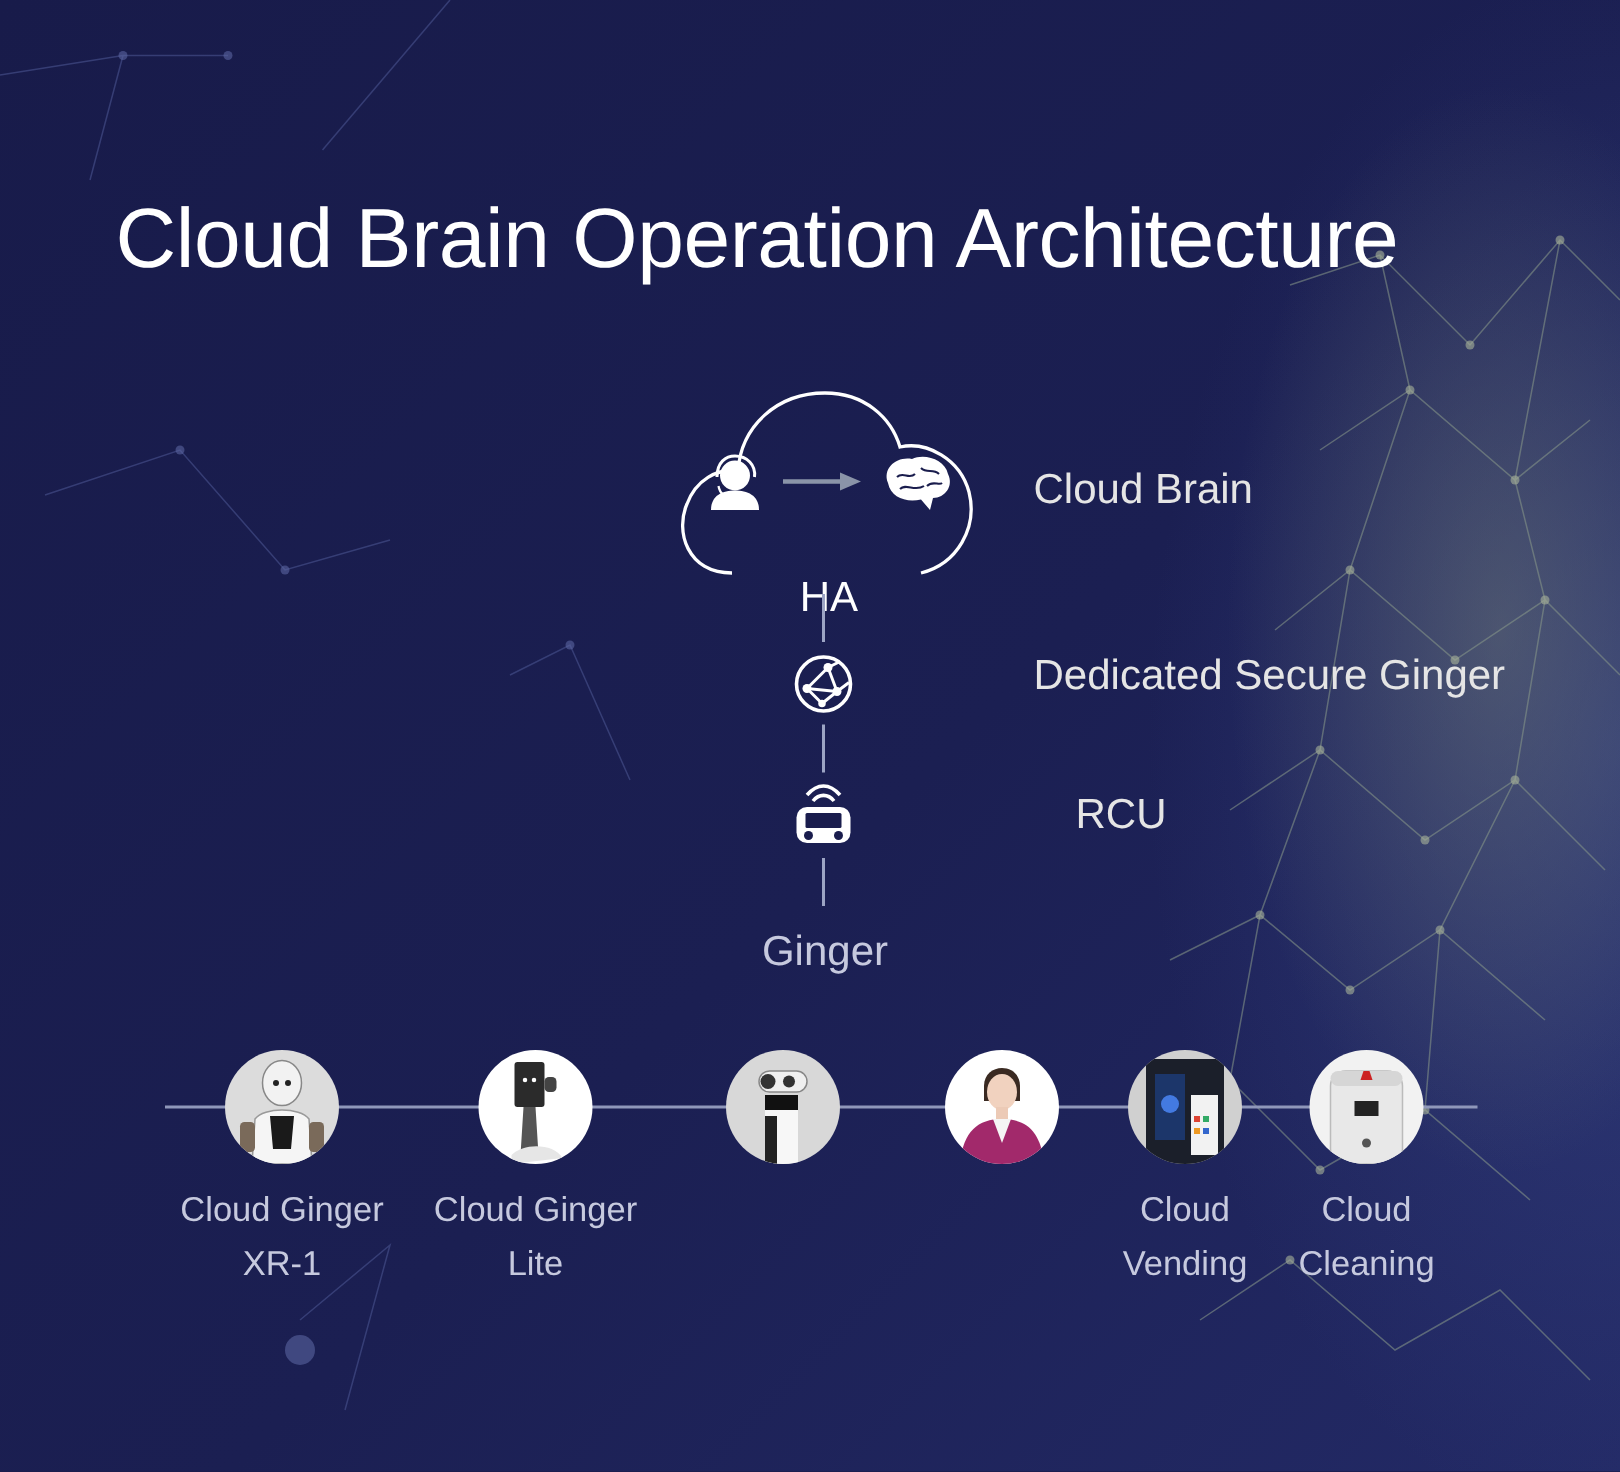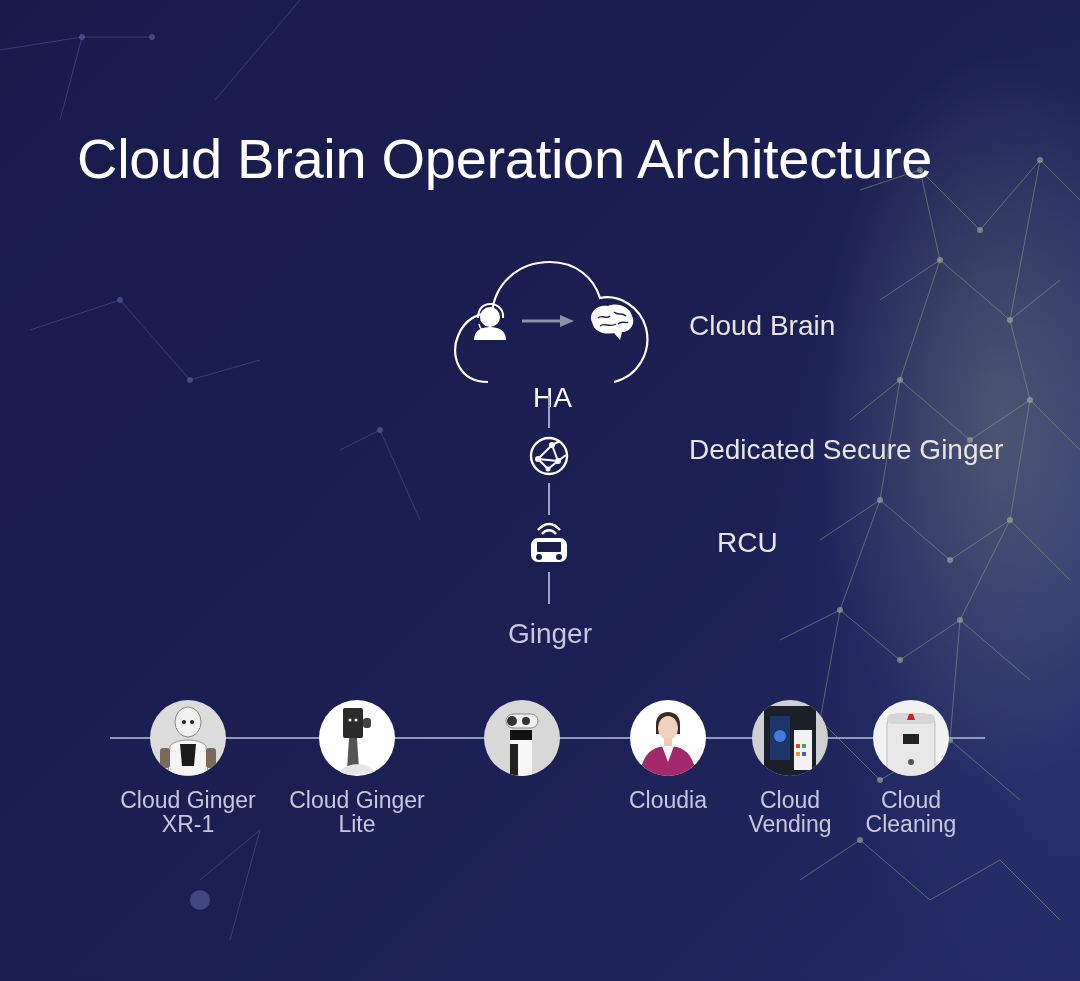--- a/index.html
+++ b/index.html
@@ -15,21 +15,21 @@
   .title{position:absolute;left:77px;top:126px;font-size:56px;color:#ffffff;white-space:nowrap;letter-spacing:-0.3px;}
   .cloud{position:absolute;left:448px;top:254px;width:206px;height:132px;}
   .ha{position:absolute;left:528px;top:350px;width:44px;text-align:right;color:#ffffff;font-size:28px;margin-top:32px;}
   .vline{position:absolute;left:548px;width:2px;background:#9ca4c4;}
   .icon{position:absolute;}
   .label{position:absolute;color:#e5e5e5;font-size:28px;white-space:nowrap;}
   .robot-label{position:absolute;left:500px;top:618px;width:100px;text-align:center;color:#c6c9de;font-size:28px;}
   .hline{position:absolute;left:110px;top:737px;width:875px;height:2px;background:#8f97ba;}
   .prod{position:absolute;top:700px;width:170px;text-align:center;}
   .prod .pic{width:76px;height:76px;border-radius:50%;margin:0 auto;background:#e4e4e4;overflow:hidden;position:relative;}
-  .prod .name{margin-top:12px;color:#c6c9de;font-size:23px;line-height:24px;white-space:pre-line;}
+  .prod .name{margin-top:12px;color:#c6c9de;font-size:23px;line-height:36px;white-space:pre-line;}
 </style>
 </head>
 <body>
 
 <div class="bg"></div>
 
 <svg class="net" width="1080" height="981" viewBox="0 0 1080 981">
   <g stroke="#4a5490" stroke-width="1" opacity="0.6" fill="none">
     <polyline points="0,50 82,37 152,37"></polyline>
     <polyline points="82,37 60,120"></polyline>
@@ -184,21 +184,20 @@
 <div class="prod" style="left:583px;">
   <div class="pic" style="background:#ffffff;">
     <svg width="76" height="76" viewBox="0 0 76 76">
       <path d="M26,24 C26,8 50,8 50,24 L50,34 L26,34 Z" fill="#3a2a22"></path>
       <ellipse cx="38" cy="28" rx="10" ry="12" fill="#f1d2bf"></ellipse>
       <rect x="34" y="38" width="8" height="8" fill="#eccab6"></rect>
       <path d="M10,76 C12,54 22,46 38,46 C54,46 64,54 66,76 Z" fill="#a2296b"></path>
       <path d="M32,46 L38,62 L44,46 Z" fill="#f5f5f5"></path>
     </svg>
   </div>
-  <div class="name">Cloudia</div>
 </div>
 
 <div class="prod" style="left:705px;">
   <div class="pic" style="background:#d0d0d0;">
     <svg width="76" height="76" viewBox="0 0 76 76">
       <rect x="12" y="6" width="52" height="70" fill="#1b1f2a"></rect>
       <rect x="18" y="16" width="20" height="44" fill="#1d3c7a" opacity="0.8"></rect>
       <circle cx="28" cy="36" r="6" fill="#4d8cff" opacity="0.8"></circle>
       <rect x="42" y="30" width="18" height="40" fill="#f2f2f2"></rect>
       <rect x="44" y="44" width="4" height="4" fill="#d43"></rect>

